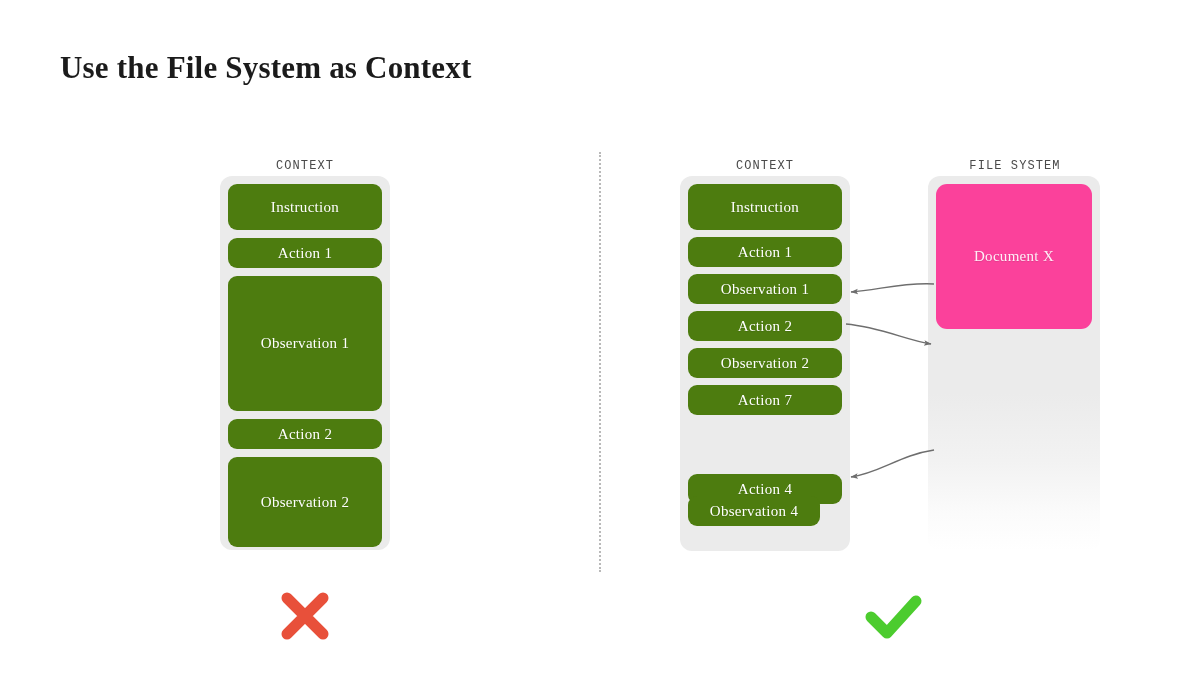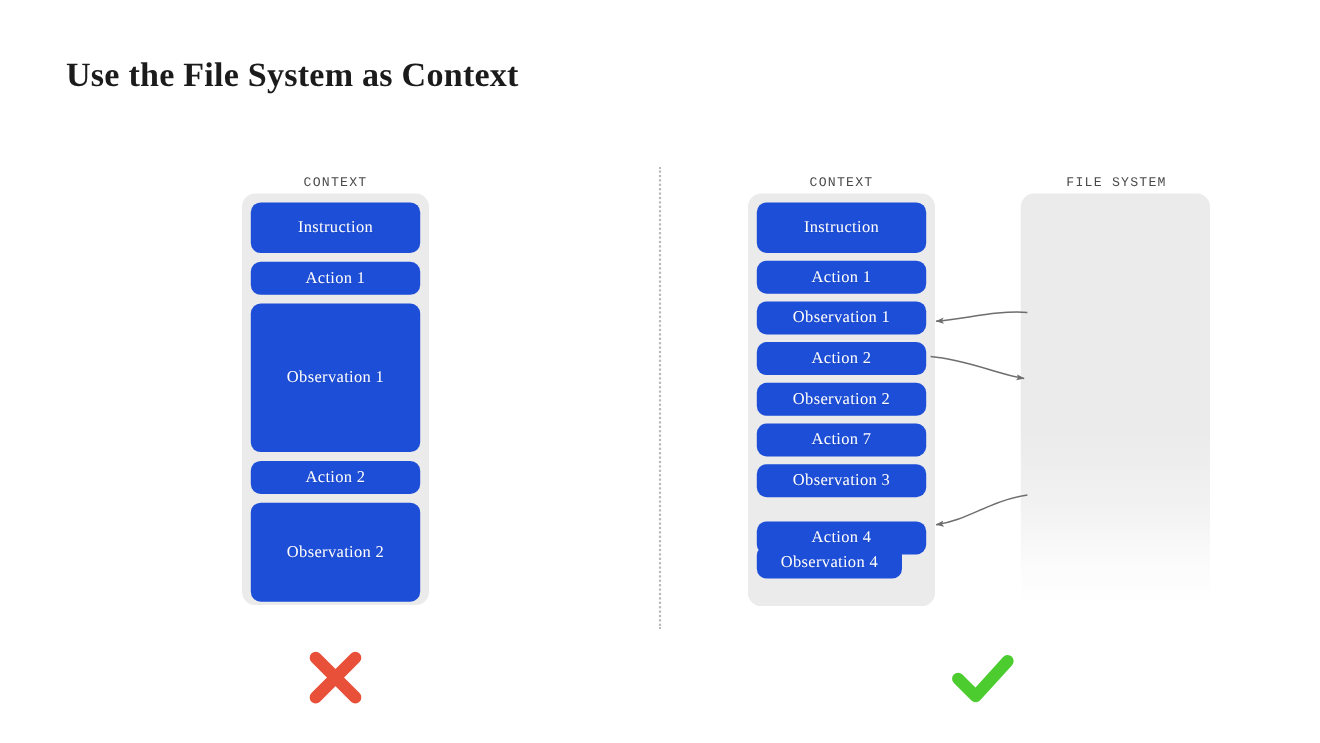--- a/index.html
+++ b/index.html
@@ -71,21 +71,21 @@
     border-radius: 9px;
     display: flex;
     align-items: center;
     justify-content: center;
     font-family: "Liberation Serif", serif;
     font-size: 15px;
     color: #ffffff;
     letter-spacing: 0.3px;
     text-shadow: 0 1px 1px rgba(0,0,0,0.12);
   }
-  .chip.gray { background: #1d4ed8; align-items: center; }
+  .chip.gray { background: #4d7c0f; align-items: center; }
   .chip.pink { background: #fb419b; border-radius: 11px; }
   .chip.pink .chip-label { font-size: 15px; color: #ffeef7; }
 
   
   #arrows {
     position: absolute;
     left: 0; top: 0;
     width: 1200px; height: 675px;
     pointer-events: none;
   }
@@ -140,34 +140,34 @@
       </div>
       <div class="chip gray" style="left: 8px; top: 135px; width: 154px; height: 30px;">
         <span class="chip-label">Action 2</span>
       </div>
       <div class="chip gray" style="left: 8px; top: 172px; width: 154px; height: 30px;">
         <span class="chip-label">Observation 2</span>
       </div>
       <div class="chip gray" style="left: 8px; top: 209px; width: 154px; height: 30px;">
         <span class="chip-label">Action 7</span>
       </div>
-      <div class="chip gray" style="left: 8px; top: 246px; width: 154px; height: 30px;">
-        <span class="chip-label">Observation 3</span>
-      </div>
       <div class="chip gray" style="left: 8px; top: 283px; width: 154px; height: 30px; margin-top: 15px;">
         <span class="chip-label">Action 4</span>
       </div>
       <div class="chip gray" style="left: 8px; top: 320px; width: 132px; height: 30px;">
         <span class="chip-label">Observation 4</span>
       </div>
     </div>
 
   <div class="col-heading" style="left:930px; top:159px; width:170px;">FILE SYSTEM</div>
 
   <div class="stack fade" id="fs-stack" style="left:928px; top:176px; width:172px; height:375px;">
+      <div class="chip pink" style="left: 8px; top: 8px; width: 156px; height: 145px;">
+        <span class="chip-label">Document X</span>
+      </div>
     </div>
 
   <svg id="arrows" viewBox="0 0 1200 675" xmlns="http://www.w3.org/2000/svg">
     <defs>
       <marker id="ah" markerWidth="9" markerHeight="9" refX="7" refY="3.2" orient="auto" markerUnits="userSpaceOnUse">
         <path d="M0,0.4 L7.5,3.2 L0,6 L1.6,3.2 Z" fill="#6e6e6e"></path>
       </marker>
     </defs>
     <path d="M934,284 C905,282 878,290 851,292" fill="none" stroke="#6e6e6e" stroke-width="1.4" marker-end="url(#ah)"></path>
     <path d="M846,324 C880,327 906,340 931,344" fill="none" stroke="#6e6e6e" stroke-width="1.4" marker-end="url(#ah)"></path>

